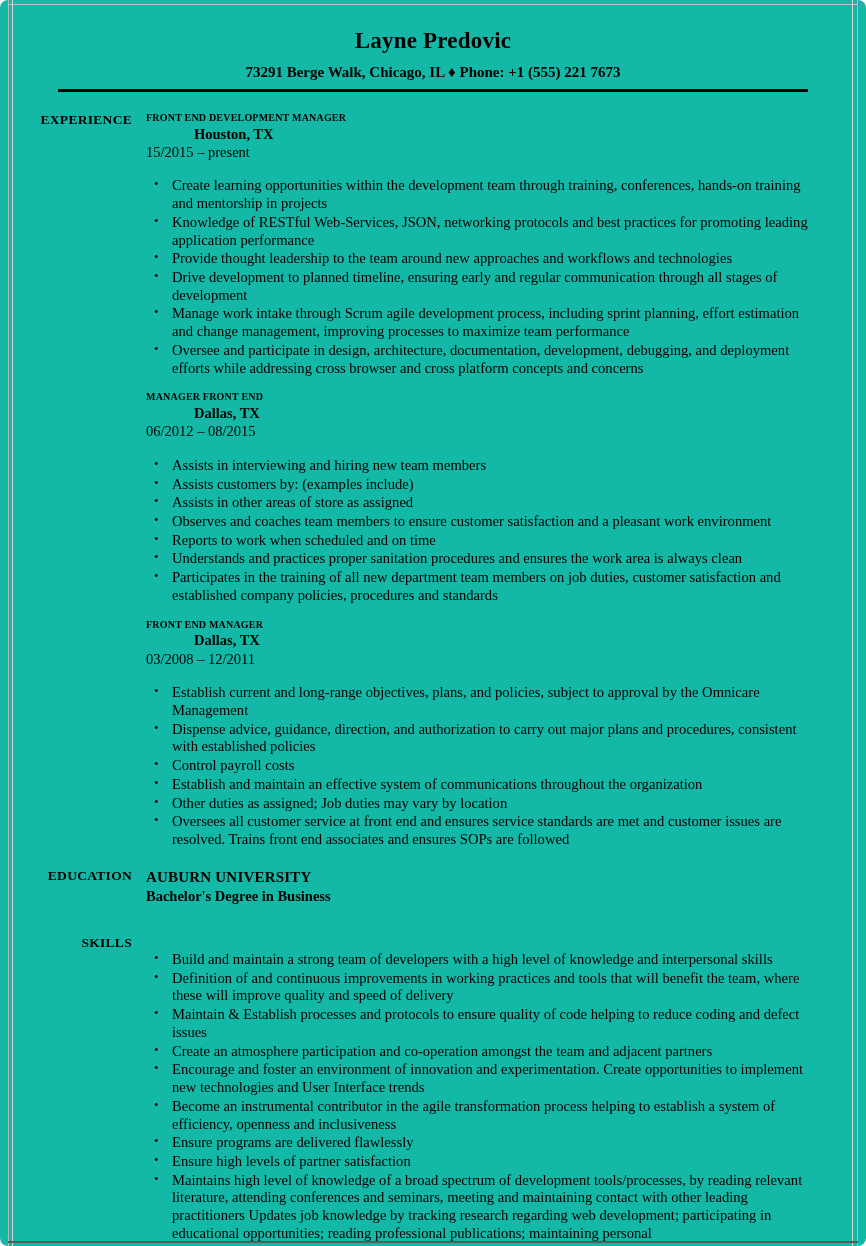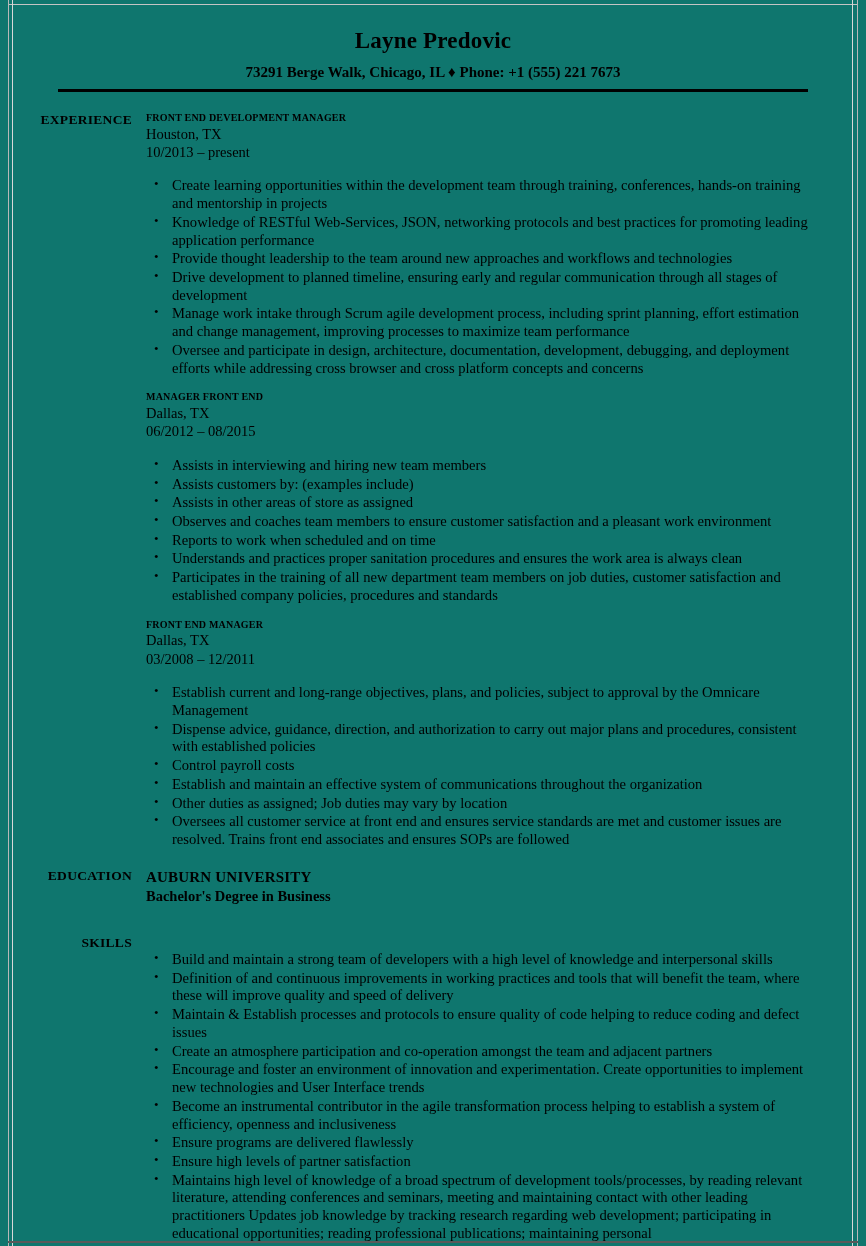--- a/index.html
+++ b/index.html
@@ -9,23 +9,24 @@
     background: #ffffff;
   }
   body {
     font-family: "Liberation Serif", "DejaVu Serif", serif;
     color: #000000;
   }
   .page {
     position: relative;
     width: 866px;
     height: 1246px;
-    background: #0f766e;
+    background: #14b8a6;
     overflow: hidden;
     box-sizing: border-box;
+    border-radius: 8px;
   }
   
   .page-border-left {
     position: absolute;
     left: 8px; top: 0; bottom: 0;
     width: 1px;
     background: #b8b8b8;
   }
   .page-border-left2 {
     position: absolute;
@@ -111,24 +112,25 @@
     box-sizing: border-box;
   }
 
   .job-title {
     font-weight: bold;
     font-size: 10px;
     letter-spacing: 0.2px;
     line-height: 1.18;
   }
   .job-location {
-    font-weight: normal;
+    font-weight: bold;
     font-size: 14.5px;
     line-height: 1.2;
     margin-top: 2px;
+    margin-left: 48px;
   }
   .job-dates {
     font-size: 14.5px;
     line-height: 1.2;
     margin-top: 1px;
   }
 
   ul.bullets {
     list-style: none;
     margin: 16px 0 0 0;
@@ -185,21 +187,21 @@
     <div class="resume-contact">73291 Berge Walk, Chicago, IL ♦ Phone: +1 (555) 221 7673</div>
     <div class="header-rule"></div>
 
     <div class="section sp-exp-top">
       <div class="section-label">EXPERIENCE</div>
       <div class="section-body">
 
         <div>
           <div class="job-title">FRONT END DEVELOPMENT MANAGER</div>
           <div class="job-location">Houston, TX</div>
-          <div class="job-dates">10/2013 – present</div>
+          <div class="job-dates">15/2015 – present</div>
           <ul class="bullets">
             <li>Create learning opportunities within the development team through training, conferences, hands-on training and mentorship in projects</li>
             <li>Knowledge of RESTful Web-Services, JSON, networking protocols and best practices for promoting leading application performance</li>
             <li>Provide thought leadership to the team around new approaches and workflows and technologies</li>
             <li>Drive development to planned timeline, ensuring early and regular communication through all stages of development</li>
             <li>Manage work intake through Scrum agile development process, including sprint planning, effort estimation and change management, improving processes to maximize team performance</li>
             <li>Oversee and participate in design, architecture, documentation, development, debugging, and deployment efforts while addressing cross browser and cross platform concepts and concerns</li>
           </ul>
         </div>
 

